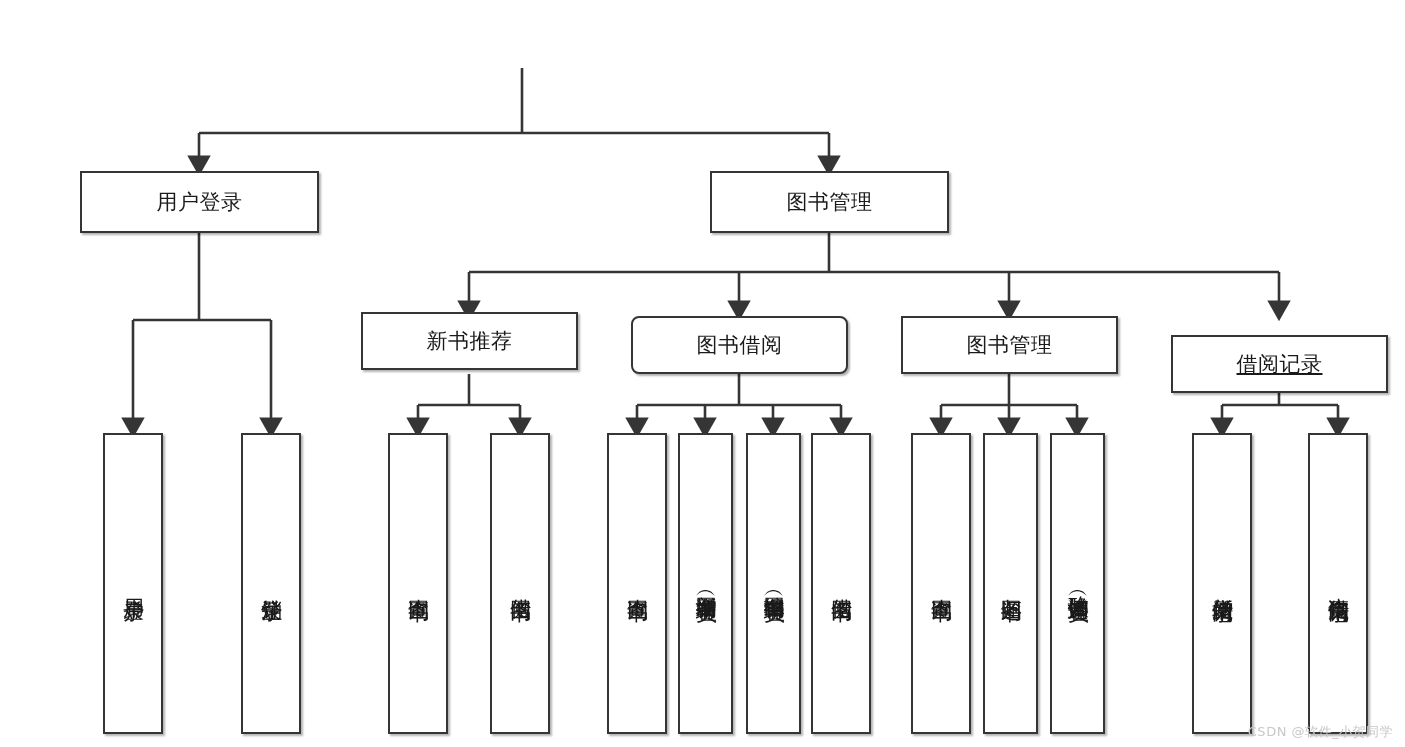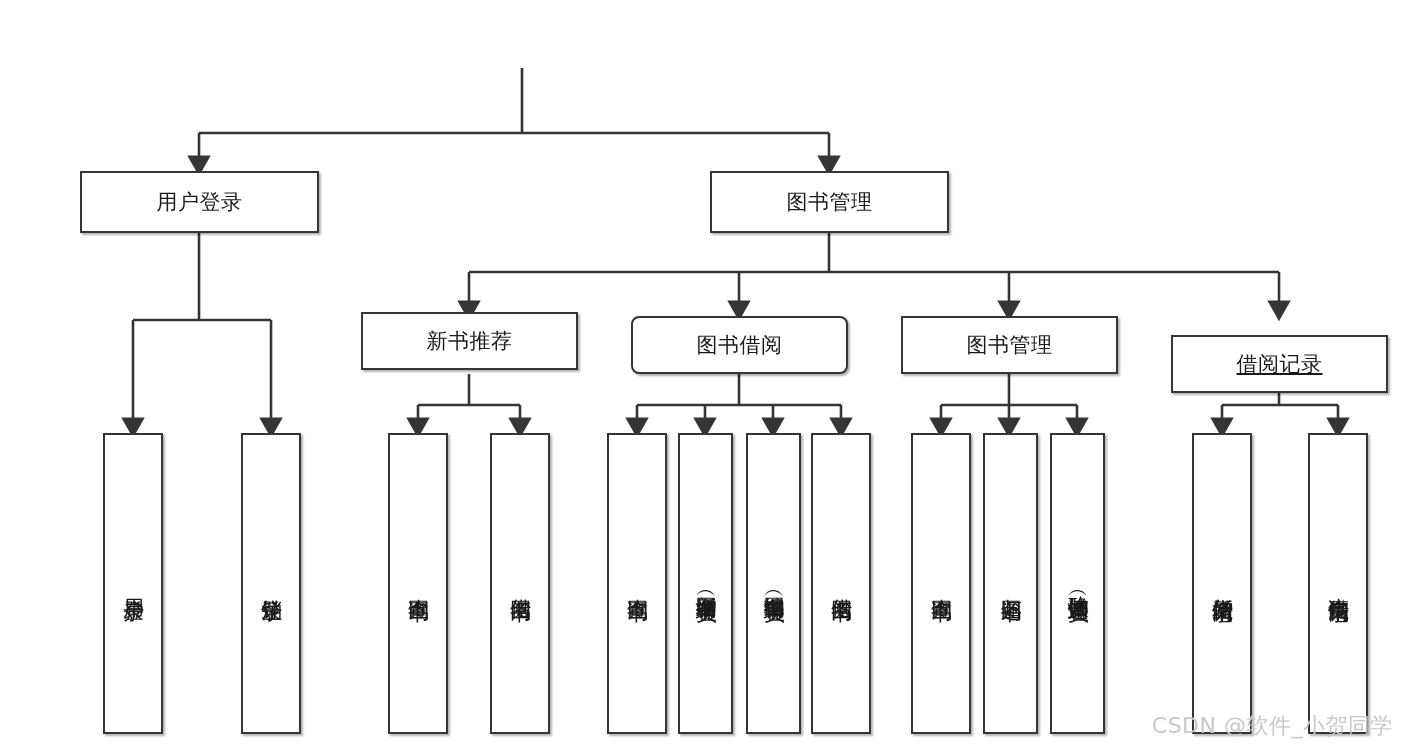--- a/index.html
+++ b/index.html
@@ -61,21 +61,21 @@
     font-size: 21px;
     line-height: 1.22;
     letter-spacing: 1px;
     white-space: nowrap;
     text-align: center;
   }
   .watermark {
     position: absolute;
     right: 12px;
     bottom: 6px;
-    font-size: 22px;
+    font-size: 13px;
     color: #c8c8c8;
     white-space: nowrap;
     z-index: 5;
     letter-spacing: 0.5px;
   }
 </style>
 </head>
 <body>
 
 <div id="canvas">

